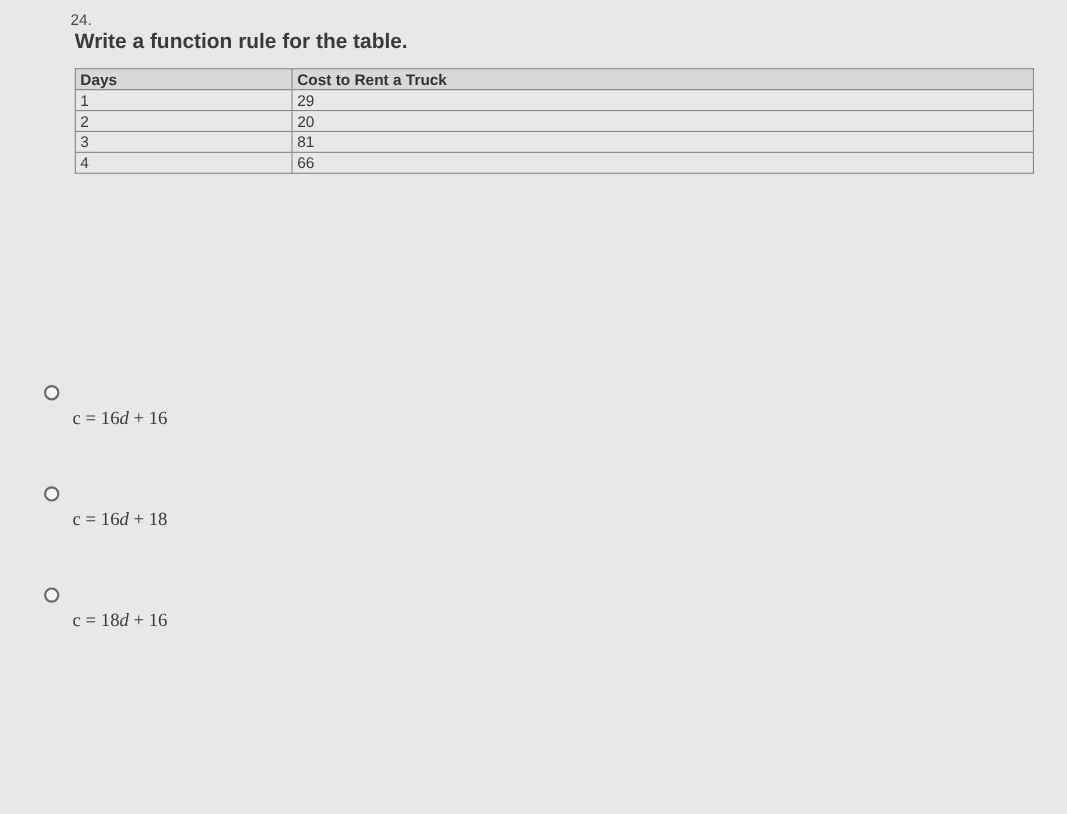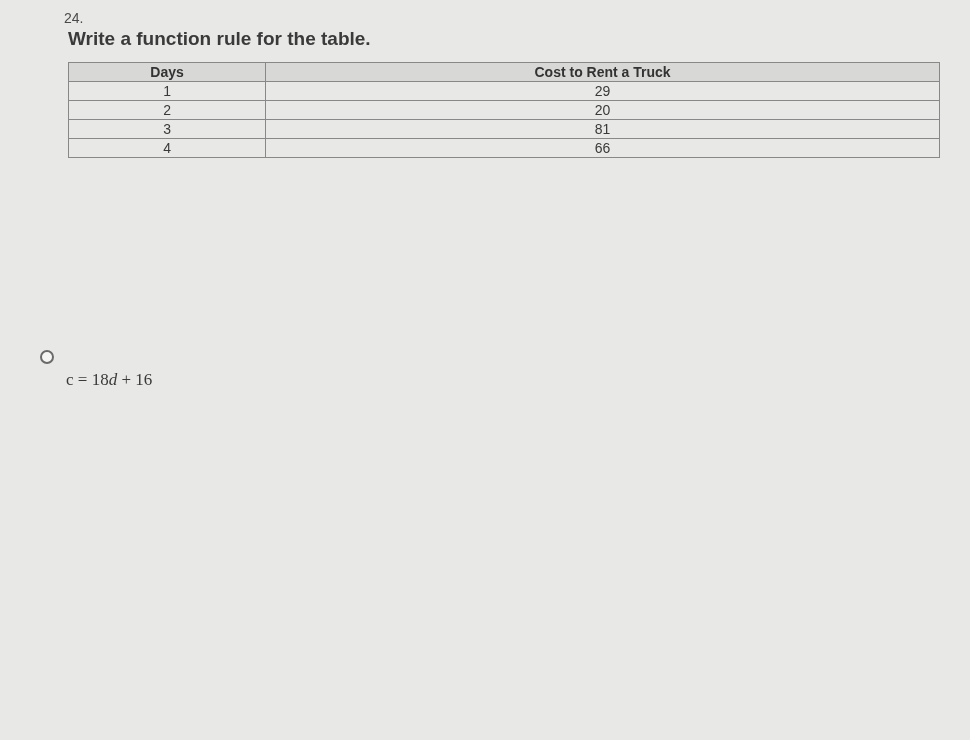--- a/index.html
+++ b/index.html
@@ -32,21 +32,21 @@
       margin-right: 10px;
     }
     table {
       border-collapse: collapse;
       width: 100%;
       border: 1px solid #888;
     }
     th, td {
       border: 1px solid #888;
       padding: 1px 4px;
-      text-align: center;
+      text-align: left;
       font-size: 14px;
     }
     th {
       background: #d8d8d6;
       font-weight: bold;
       color: #333;
     }
     td {
       background: #e8e8e6;
       color: #3a3a3a;
@@ -113,16 +113,28 @@
         <td>66</td>
       </tr>
     </tbody>
   </table>
 </div>
 
 <div class="options">
   <div class="option">
     <div class="radio"></div>
     <div class="option-label">
+      <span>c = 16</span><em>d</em><span> + 16</span>
+    </div>
+  </div>
+  <div class="option">
+    <div class="radio"></div>
+    <div class="option-label">
+      <span>c = 16</span><em>d</em><span> + 18</span>
+    </div>
+  </div>
+  <div class="option">
+    <div class="radio"></div>
+    <div class="option-label">
       <span>c = 18</span><em>d</em><span> + 16</span>
     </div>
   </div>
 </div>
 
 </body></html>

